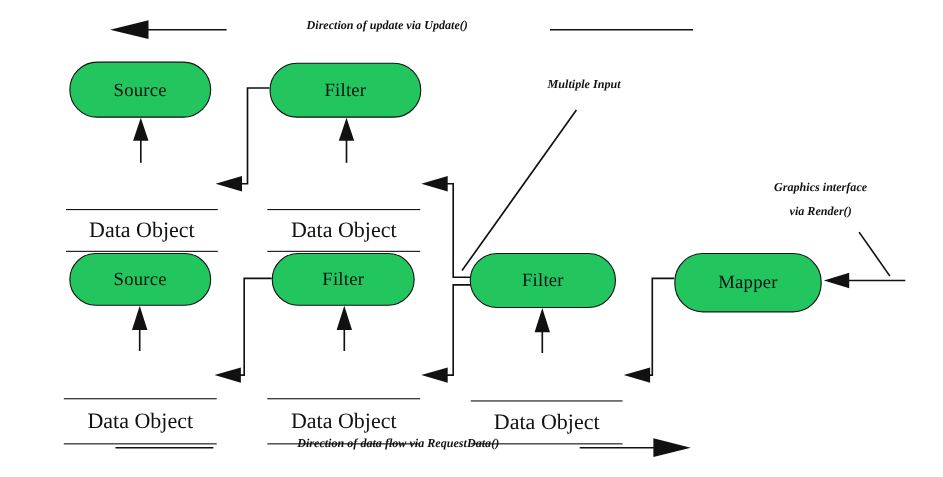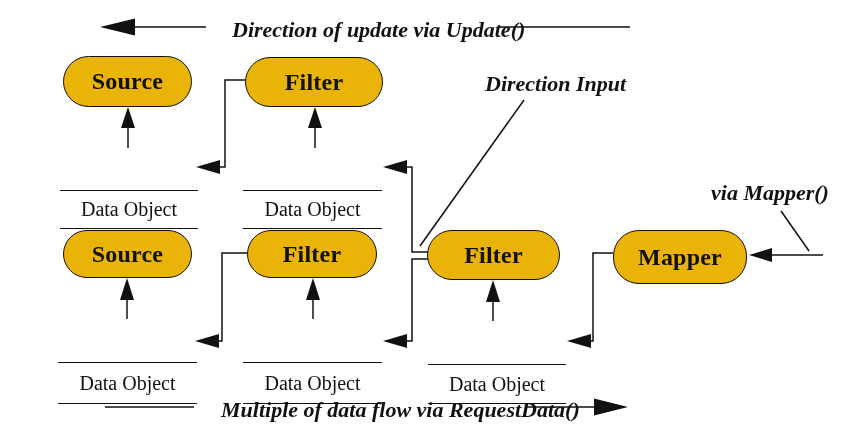--- a/index.html
+++ b/index.html
@@ -9,45 +9,43 @@
     background:#ffffff;
     font-family:"Liberation Serif","DejaVu Serif",serif;
     color:#111;
     overflow:hidden;
   }
   .layer{position:absolute;left:0;top:0;width:857px;height:434px;}
   .node{
     position:absolute;
     border:1.6px solid #111;
     border-radius:26px;
-    background:#eab308;
+    background:#22c55e;
     display:flex;align-items:center;justify-content:center;
-    font-size:24px;
+    font-size:17px;
     letter-spacing:.2px;
     box-sizing:border-box;
-    font-weight:bold;
   }
   .dataobject{
     position:absolute;
     border-top:1.7px solid #111;
     border-bottom:1.7px solid #111;
     display:flex;align-items:center;justify-content:center;
     font-size:20px;
     box-sizing:border-box;
     background:transparent;
     margin-top:43px;
   }
   .annot{
     position:absolute;
     font-style:italic;
     font-weight:bold;
-    font-size:22px;
+    font-size:11px;
     text-align:center;
     white-space:nowrap;
-    margin-left:24px;
   }
   .annot.two-line{white-space:normal;line-height:21px;}
   svg{display:block;}
 </style>
 </head>
 <body>
 
 <div class="canvas">
 
   <svg class="layer" viewBox="0 0 857 434">
@@ -92,25 +90,25 @@
 
       <polygon points="196,167 220,160 220,174"></polygon>
       <polygon points="383,167 407,160 407,174"></polygon>
       <polygon points="383,341 407,334 407,348"></polygon>
       <polygon points="195,341 219,334 219,348"></polygon>
       <polygon points="567,341 591,334 591,348"></polygon>
     </g>
   </svg>
 
   <div class="annot" style="left:208px;top:17px;width:288px;">Direction of update via Update()</div>
-  <div class="annot" style="left:197px;top:397px;width:330px;">Multiple of data flow via RequestData()</div>
-  <div class="annot" style="left:461px;top:71px;width:140px;">Direction Input</div>
+  <div class="annot" style="left:197px;top:397px;width:330px;">Direction of data flow via RequestData()</div>
+  <div class="annot" style="left:461px;top:71px;width:140px;">Multiple Input</div>
   <div class="annot two-line" style="left:660px;top:161px;width:172px;">
-    <br>
-    <span>via Mapper()</span>
+    <span>Graphics interface</span><br>
+    <span>via Render()</span>
   </div>
 
   <div class="node" style="left:63px;top:56px;width:129px;height:51px;">Source</div>
   <div class="node" style="left:245px;top:57px;width:138px;height:50px;">Filter</div>
   <div class="node" style="left:63px;top:230px;width:129px;height:48px;">Source</div>
   <div class="node" style="left:247px;top:230px;width:130px;height:48px;">Filter</div>
   <div class="node" style="left:427px;top:230px;width:133px;height:50px;">Filter</div>
   <div class="node" style="left:613px;top:230px;width:134px;height:54px;">Mapper</div>
 
   <div class="dataobject" style="left:60px;top:147px;width:138px;height:39px;">Data Object</div>

